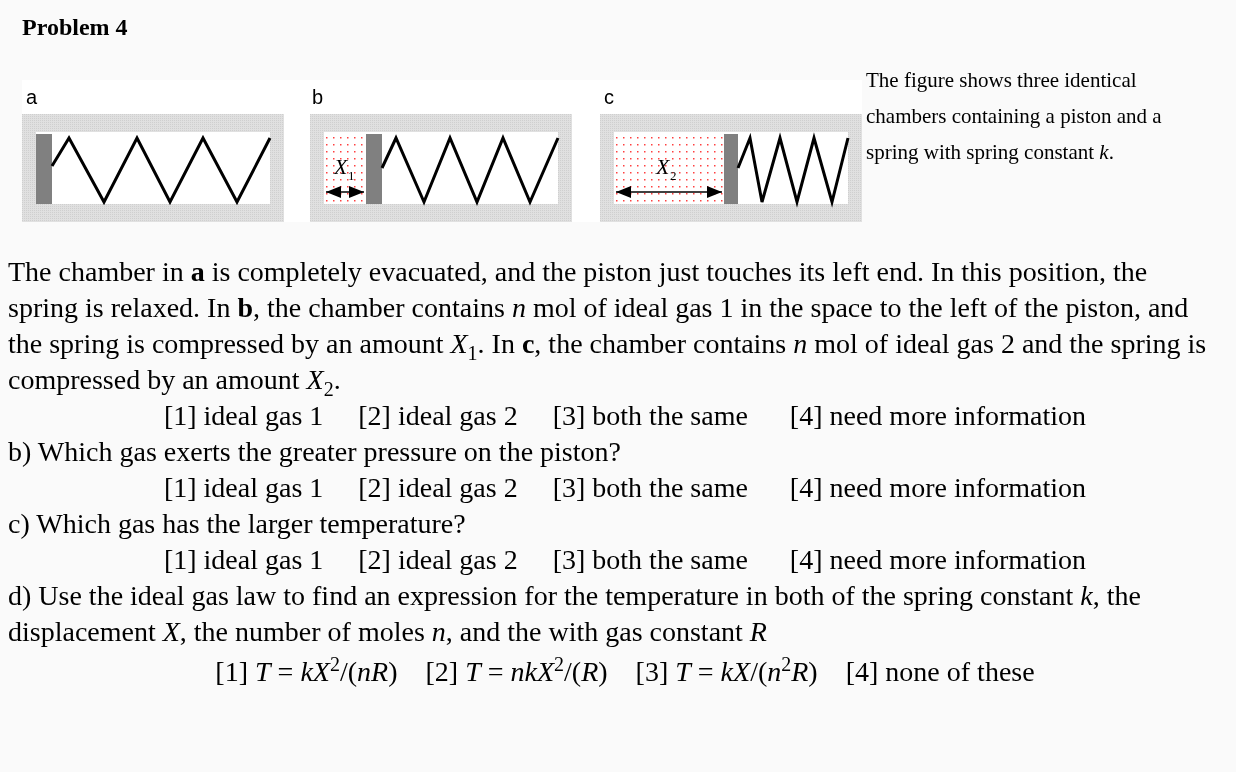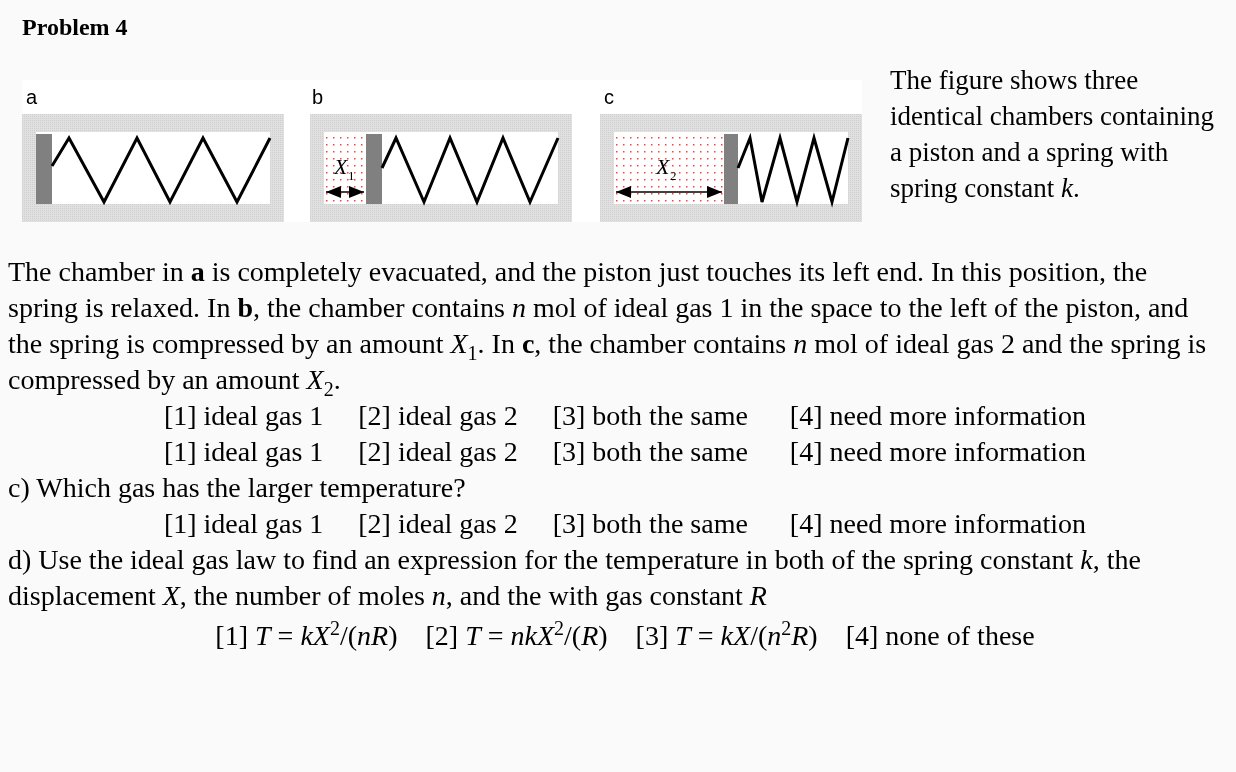--- a/index.html
+++ b/index.html
@@ -2,21 +2,21 @@
 <html><head>
 <meta charset="utf-8">
 <style>
   html,body{margin:0;padding:0;background:#fafafa;}
   body{width:1236px;height:772px;overflow:hidden;position:relative;font-family:"Liberation Serif","DejaVu Serif",serif;color:#000;}
   .title{position:absolute;left:22px;top:14px;font-size:24px;font-weight:bold;}
   .figrow{position:absolute;left:22px;top:80px;width:840px;height:142px;background:#fff;}
   .panel{position:absolute;top:0;}
   .plabel{position:absolute;top:6px;font-family:"Liberation Sans","DejaVu Sans",sans-serif;font-size:20px;}
   .fig-svg{position:absolute;top:34px;}
-  .side{position:absolute;left:890px;top:62px;width:340px;font-size:27px;line-height:36px;}
+  .side{position:absolute;left:866px;top:62px;width:340px;font-size:21px;line-height:36px;}
   .main{position:absolute;left:8px;top:254px;width:1200px;font-size:28px;line-height:36px;}
   .p{margin:0;}
   .opts{padding-left:34px;white-space:pre;text-align:center;}
   .opt{display:inline-block;}
   i{font-style:italic;}
   sub,sup{font-size:20px;line-height:0;}
 </style>
 </head>
 <body>
 
@@ -91,20 +91,21 @@
   <span>The figure shows three identical chambers containing a piston and a spring with spring constant </span><i>k</i><span>.</span>
 </div>
 
 <div class="main">
   <p class="p"><span>The chamber in </span><b>a</b><span> is completely evacuated, and the piston just touches its left end. In this position, the spring is relaxed. In </span><b>b</b><span>, the chamber contains </span><i>n</i><span> mol of ideal gas 1 in the space to the left of the piston, and the spring is compressed by an amount </span><i>X</i><sub>1</sub><span>. In </span><b>c</b><span>, the chamber contains </span><i>n</i><span> mol of ideal gas 2 and the spring is compressed by an amount </span><i>X</i><sub>2</sub><span>.</span></p>
 
   <div>
     <div class="opts"><span class="opt">[1] ideal gas 1</span>     <span class="opt">[2] ideal gas 2</span>     <span class="opt">[3] both the same</span>      <span class="opt">[4] need more information</span></div>
   </div>
   <div>
+    <div>b) Which gas exerts the greater pressure on the piston?</div>
     <div class="opts"><span class="opt">[1] ideal gas 1</span>     <span class="opt">[2] ideal gas 2</span>     <span class="opt">[3] both the same</span>      <span class="opt">[4] need more information</span></div>
   </div>
   <div>
     <div>c) Which gas has the larger temperature?</div>
     <div class="opts"><span class="opt">[1] ideal gas 1</span>     <span class="opt">[2] ideal gas 2</span>     <span class="opt">[3] both the same</span>      <span class="opt">[4] need more information</span></div>
   </div>
   <div>
     <div><span>d) Use the ideal gas law to find an expression for the temperature in both of the spring constant </span><i>k</i><span>, the displacement </span><i>X</i><span>, the number of moles </span><i>n</i><span>, and the with gas constant </span><i>R</i></div>
     <div class="opts" style="margin-top:4px;"><span class="opt"><span>[1] </span><i>T</i><span> = </span><i>kX</i><sup>2</sup><span>/(</span><i>nR</i><span>)</span></span>    <span class="opt"><span>[2] </span><i>T</i><span> = </span><i>nkX</i><sup>2</sup><span>/(</span><i>R</i><span>)</span></span>    <span class="opt"><span>[3] </span><i>T</i><span> = </span><i>kX</i><span>/(</span><i>n</i><sup>2</sup><i>R</i><span>)</span></span>    <span class="opt"><span>[4] </span><span>none of these</span></span></div>
   </div>

